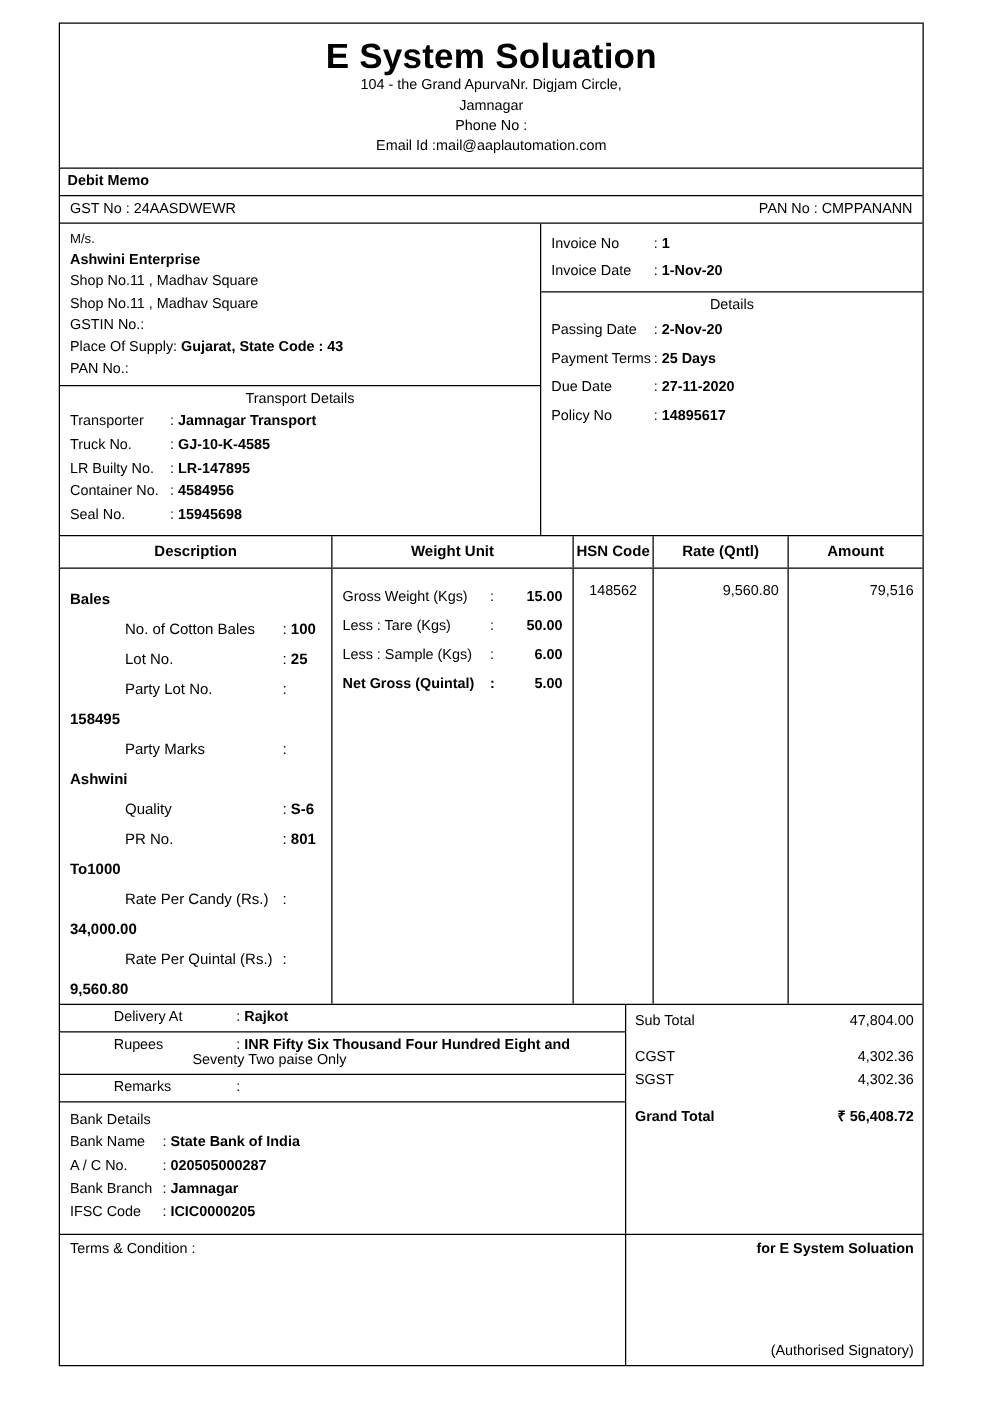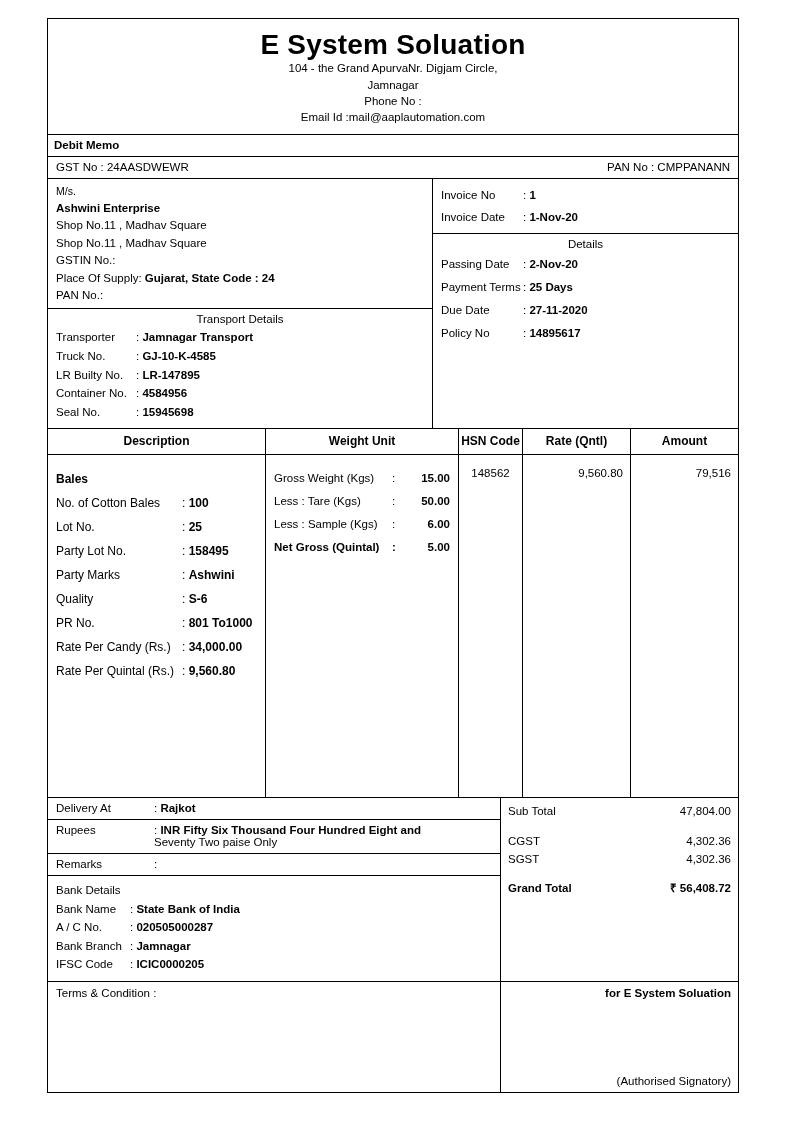--- a/index.html
+++ b/index.html
@@ -44,36 +44,36 @@
   .it-head{display:flex;border-bottom:1px solid #000;font-size:12px;font-weight:bold;}
   .it-head > div{text-align:center;padding:5px 0 6px;box-sizing:border-box;}
   .it-body{display:flex;flex:1;}
   .it-body > div{box-sizing:border-box;}
   .c-desc{width:218px;border-right:1px solid #000;}
   .c-wt{width:193px;border-right:1px solid #000;}
   .c-hsn{width:64px;border-right:1px solid #000;}
   .c-rate{width:108px;border-right:1px solid #000;}
   .c-amt{width:107px;}
   .desc-body{padding:12px 8px 0;font-size:12px;line-height:2.0;}
-  .desc-body .k{display:inline-block;width:126px;}
+  .desc-body .k{display:inline-block;width:126px;margin-left:44px;}
   .desc-title{font-weight:bold;}
   .wt-body{padding:12px 8px 0;font-size:11.5px;line-height:2.0;}
   .wt-line{display:flex;align-items:baseline;}
   .wt-line .k{width:118px;}
   .wt-line .c{width:12px;}
   .wt-line .v{flex:1;text-align:right;font-weight:bold;}
   .hsn-body,.rate-body,.amt-body{padding:12px 7px 0;font-size:11.5px;}
   .hsn-body{text-align:center;}
   .rate-body,.amt-body{text-align:right;}
   
   .foot{display:flex;border-top:1px solid #000;}
   .foot-left{width:453px;box-sizing:border-box;border-right:1px solid #000;}
   .foot-right{flex:1;box-sizing:border-box;}
   .frow{border-bottom:1px solid #000;font-size:11.5px;padding:4px 8px 5px;}
-  .frow .k{display:inline-block;width:98px;}
+  .frow .k{display:inline-block;width:98px;margin-left:35px;}
   .rupees-cont{padding-left:98px;font-weight:normal;}
   .bank{font-size:11.5px;padding:5px 8px 7px;line-height:1.62;}
   .bank .k{display:inline-block;width:74px;}
   .tot{font-size:11.5px;padding:5px 7px 0;}
   .tot-line{display:flex;justify-content:space-between;line-height:1.55;}
   .tot-gap{height:12px;}
   .tot-line.bold{font-weight:bold;}
   .sig-wrap{display:flex;border-top:1px solid #000;height:110px;}
   .terms{width:453px;box-sizing:border-box;border-right:1px solid #000;font-size:11.5px;padding:5px 8px;}
   .sig{flex:1;box-sizing:border-box;padding:5px 7px;display:flex;flex-direction:column;font-size:11.5px;}
@@ -106,21 +106,21 @@
       <div class="buyer">
         <div class="ms">M/s.</div>
         <div class="nm">Ashwini Enterprise</div>
         <div>Shop No.11 , Madhav Square</div>
         <div>Shop No.11 , Madhav Square</div>
         <div>
           <span class="k" style="width:82px">GSTIN No.</span><span>:</span><span class="b"></span>
         </div>
         <div>
           <span>Place Of Supply:</span>
-          <span class="b">Gujarat, State Code : 24</span>
+          <span class="b">Gujarat, State Code : 43</span>
         </div>
         <div>
           <span class="k" style="width:82px">PAN No.</span><span>:</span><span class="b"></span>
         </div>
       </div>
 
       <div class="transport">
         <div class="transport-title">Transport Details</div>
         <div class="transport-body">
           <div><span class="k">Transporter</span>: <span class="b">Jamnagar Transport</span></div>

